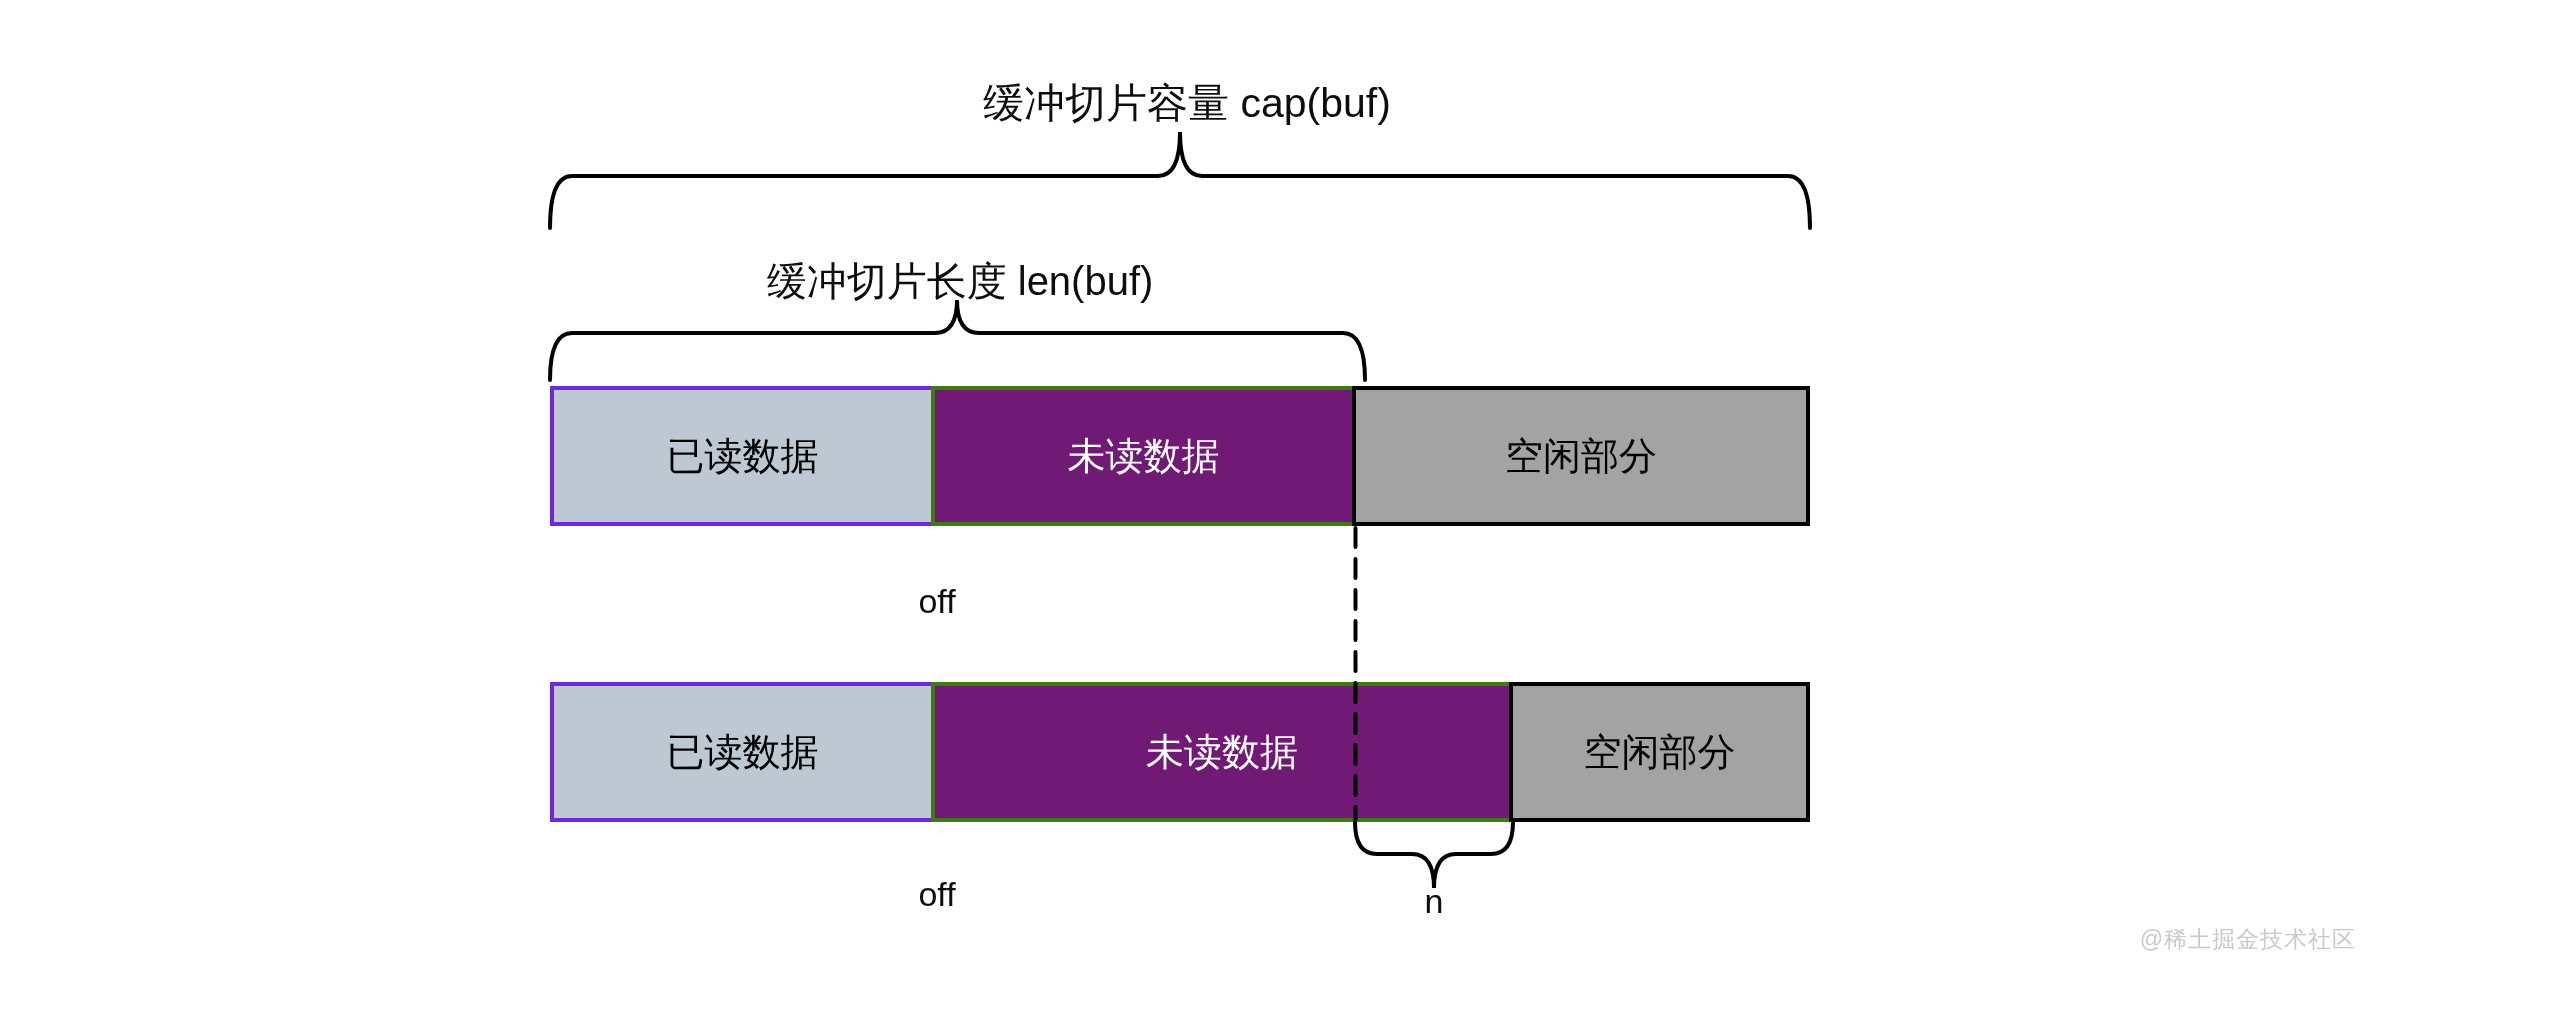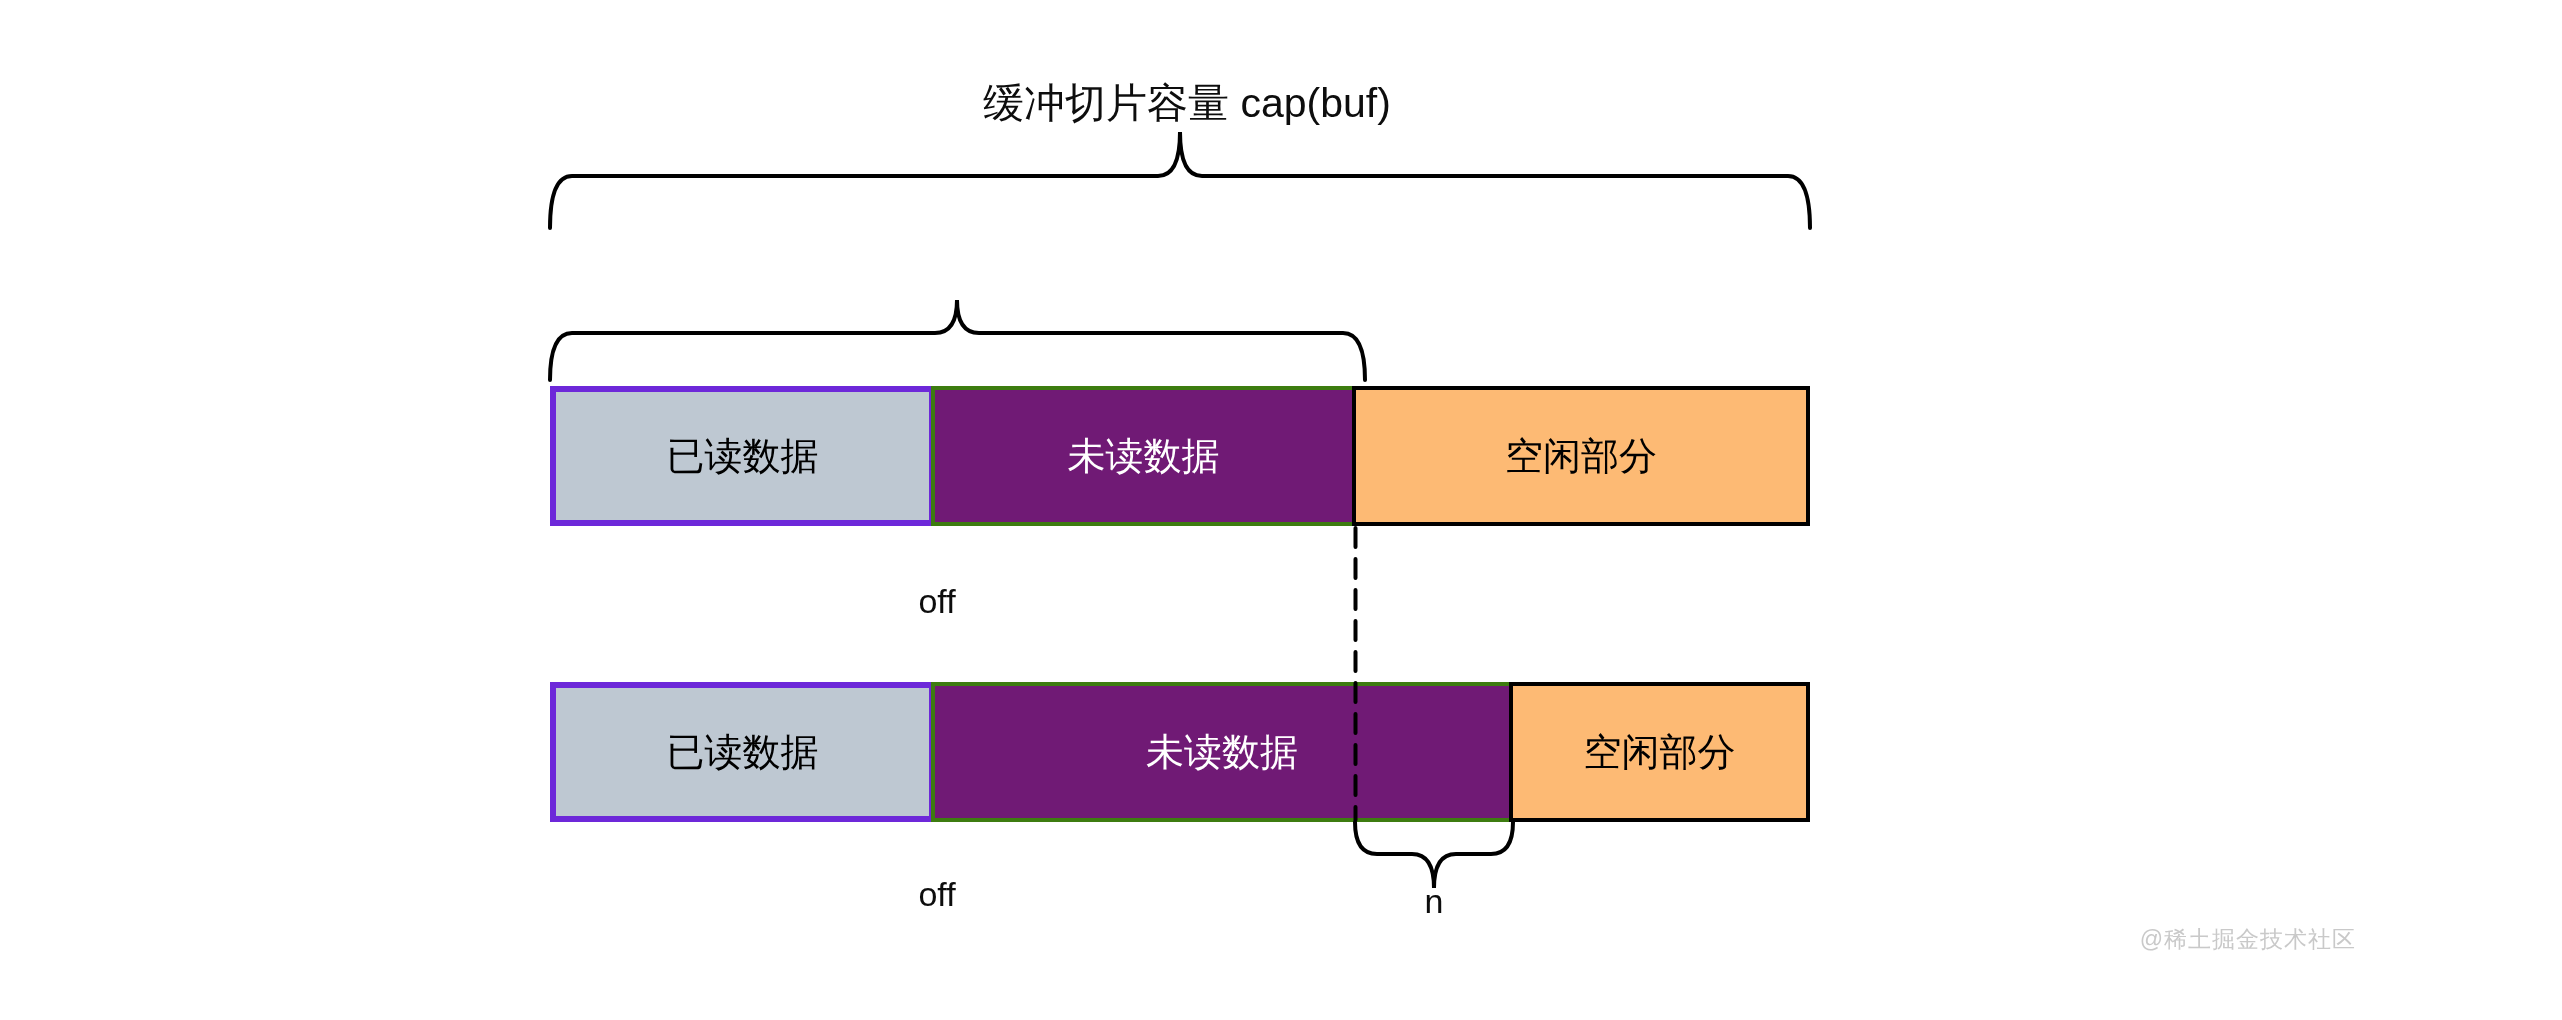--- a/index.html
+++ b/index.html
@@ -51,34 +51,34 @@
     box-sizing: border-box;
     display: flex;
     align-items: center;
     justify-content: center;
     font-size: 38px;
     white-space: nowrap;
   }
   .seg-read {
     width: 385px;
     background: #bec8d2;
-    border: 6px solid #6d28d9;
+    border: 4px solid #6d28d9;
     color: #000000;
   }
   .seg-unread {
     margin-left: -4px;
     background: #701a75;
     border: 4px solid #3d7c10;
     color: #ffffff;
   }
   .bar-top    .seg-unread { width: 425px; }
   .bar-bottom .seg-unread { width: 582px; }
   .seg-free {
     margin-left: -4px;
-    background: #fdba74;
+    background: #a3a3a3;
     border: 4px solid #000000;
     color: #000000;
   }
   .bar-top    .seg-free { width: 458px; }
   .bar-bottom .seg-free { width: 301px; }
   
   .overlay {
     position: absolute;
     left: 0;
     top: 0;
@@ -93,20 +93,21 @@
     stroke-linecap: round;
   }
 </style>
 </head>
 <body>
 
 <div class="canvas">
 
   <div class="diagram-label cap-label">缓冲切片容量 cap(buf)</div>
 
+  <div class="diagram-label len-label">缓冲切片长度 len(buf)</div>
 
   <div class="bar bar-top">
     <div class="segment seg-read">已读数据</div>
     <div class="segment seg-unread">未读数据</div>
     <div class="segment seg-free">空闲部分</div>
   </div>
 
   <div class="diagram-label off-label-top">off</div>
 
   <div class="bar bar-bottom">

